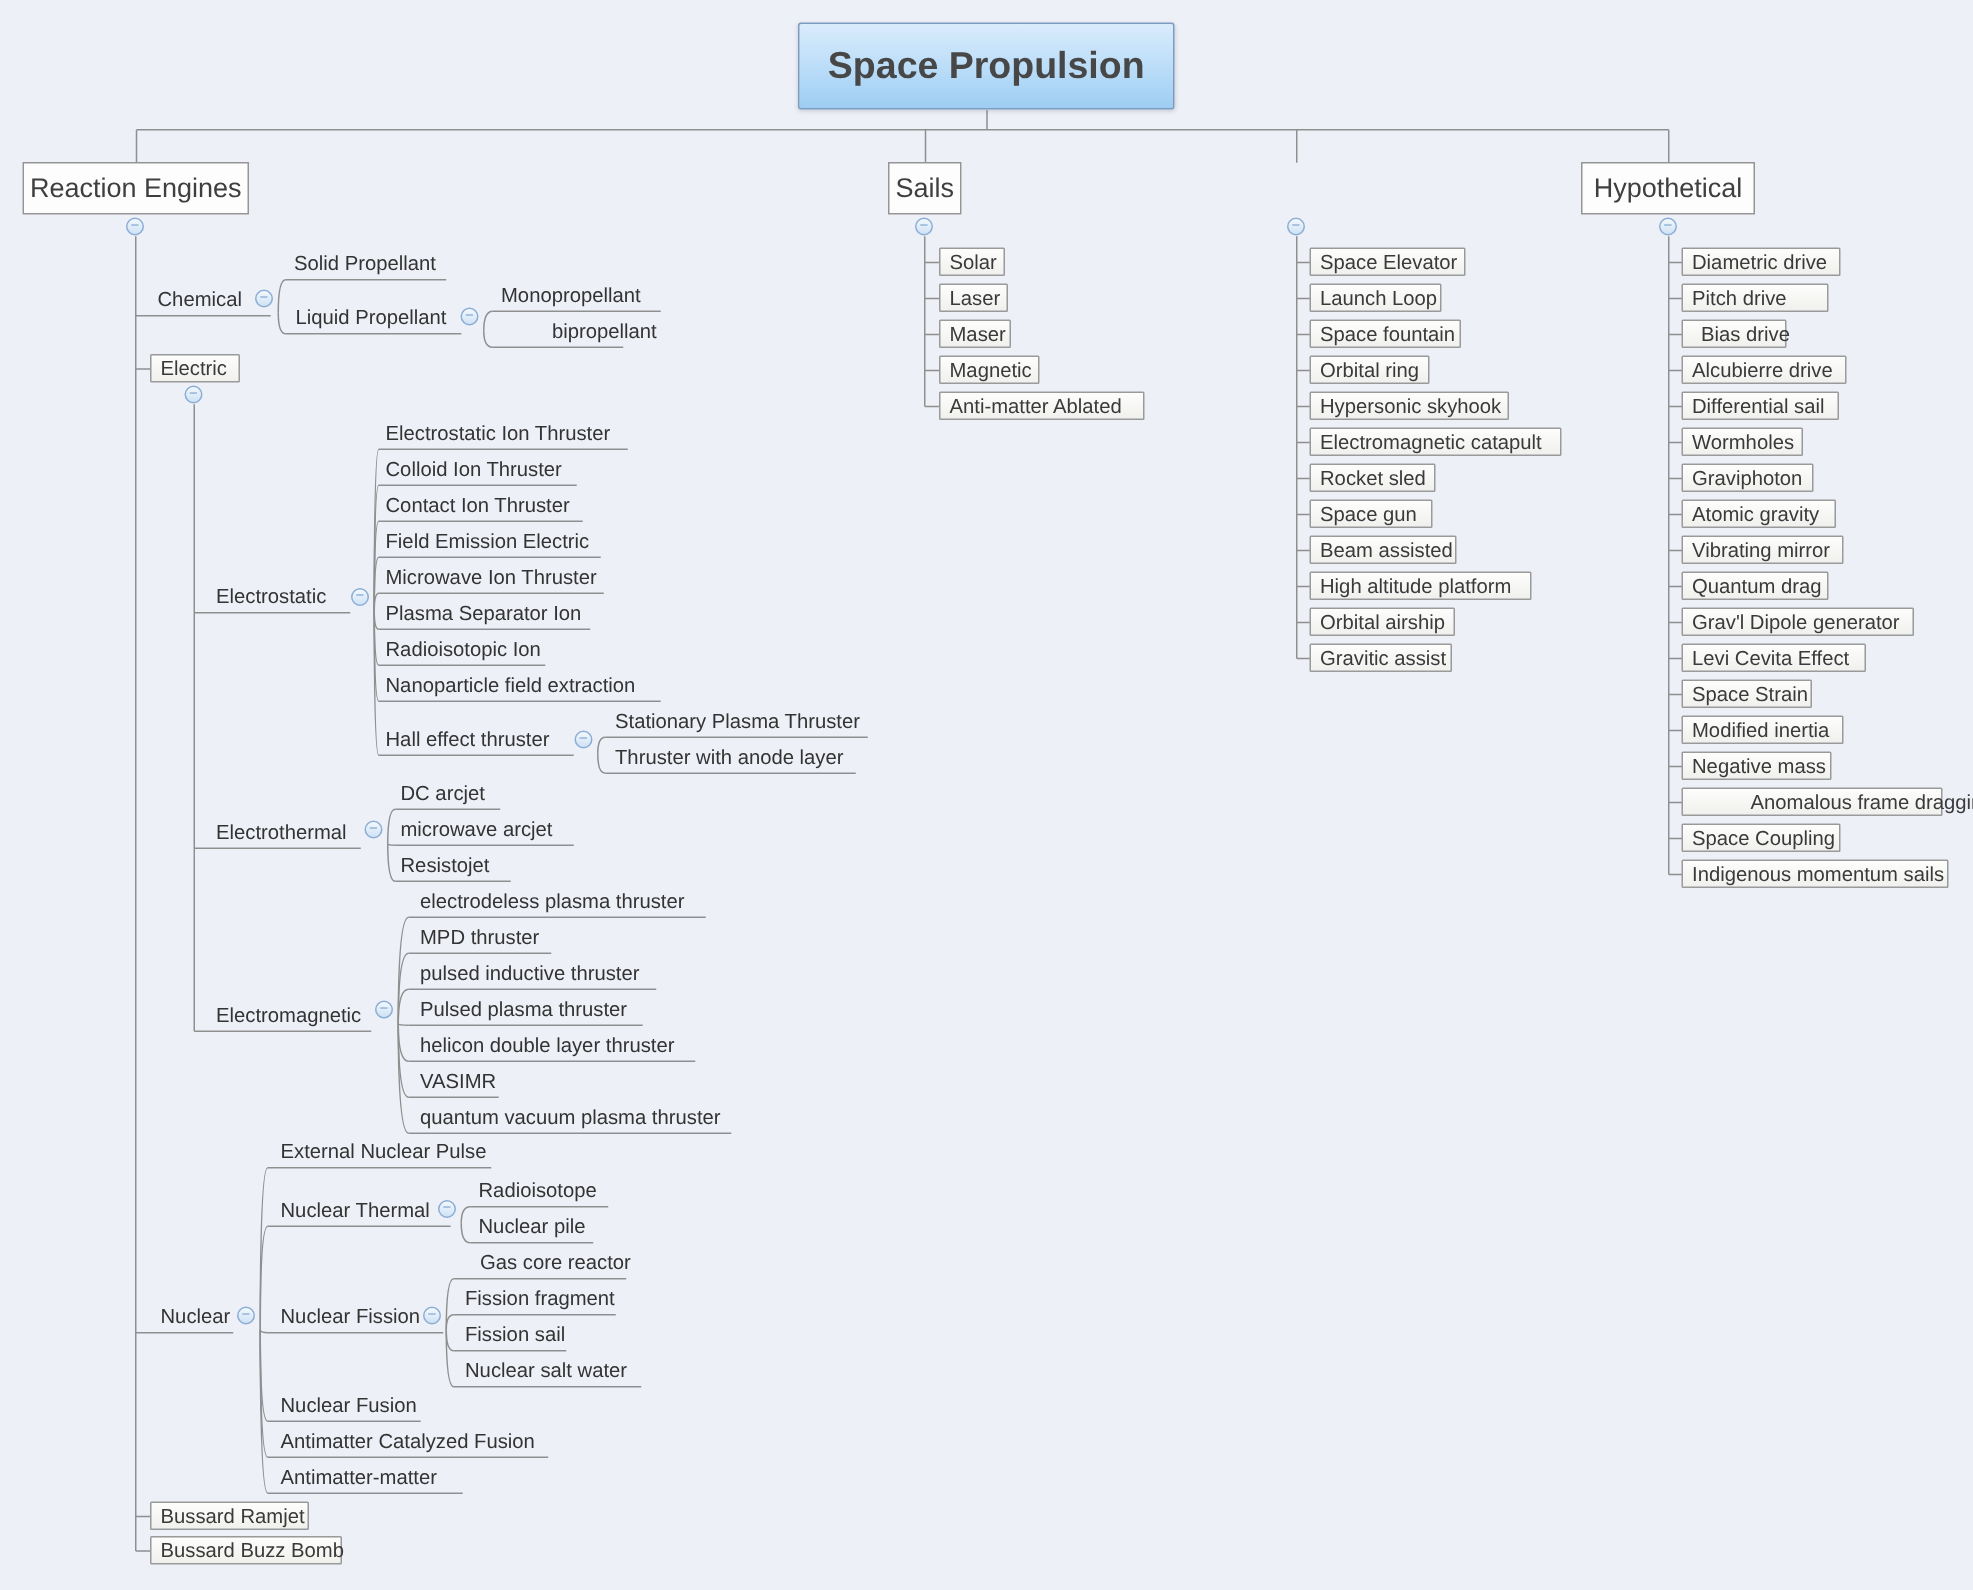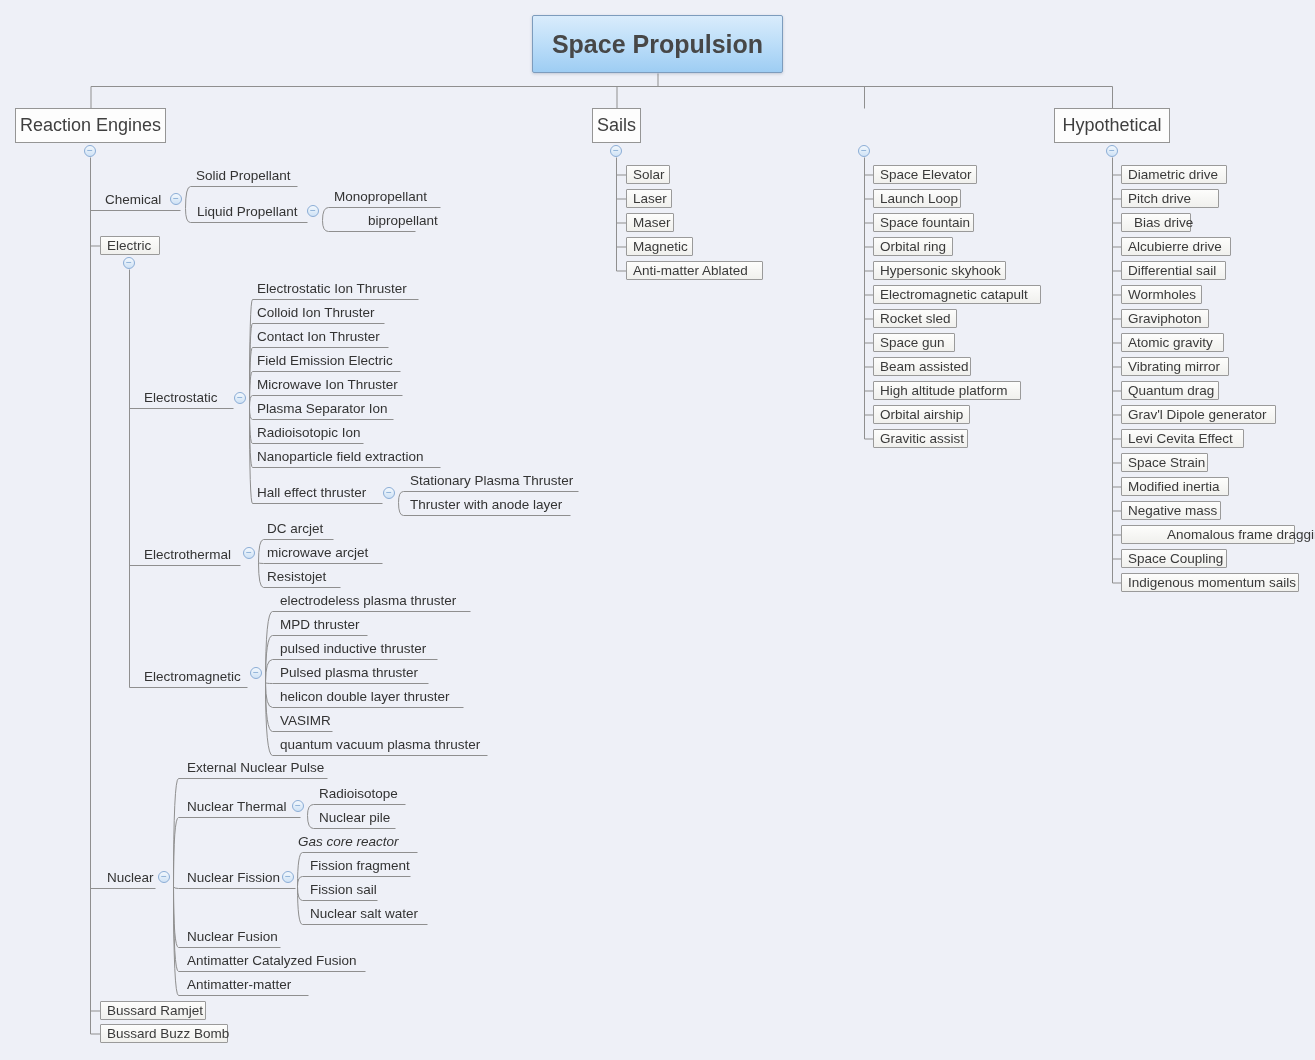--- a/index.html
+++ b/index.html
@@ -236,21 +236,21 @@
     <div class="tnode" style="left: 280px; top: 735px;">quantum vacuum plasma thruster</div>
     <div class="tnode" style="left: 107px; top: 868px;">Nuclear</div>
     <div class="fold" style="left: 158px; top: 871px;">−</div>
     <div class="tnode" style="left: 187px; top: 758px;">External Nuclear Pulse</div>
     <div class="tnode" style="left: 187px; top: 797px;">Nuclear Thermal</div>
     <div class="fold" style="left: 292px; top: 800px;">−</div>
     <div class="tnode" style="left: 319px; top: 784px;">Radioisotope</div>
     <div class="tnode" style="left: 319px; top: 808px;">Nuclear pile</div>
     <div class="tnode" style="left: 187px; top: 868px;">Nuclear Fission</div>
     <div class="fold" style="left: 282px; top: 871px;">−</div>
-    <div class="tnode" style="left: 298px; top: 832px; font-style: italic;">Gas core reactor</div>
+    <div class="tnode" style="left: 320px; top: 832px;">Gas core reactor</div>
     <div class="tnode" style="left: 310px; top: 856px;">Fission fragment</div>
     <div class="tnode" style="left: 310px; top: 880px; text-align: center;">Fission sail</div>
     <div class="tnode" style="left: 310px; top: 904px;">Nuclear salt water</div>
     <div class="tnode" style="left: 187px; top: 927px;">Nuclear Fusion</div>
     <div class="tnode" style="left: 187px; top: 951px;">Antimatter Catalyzed Fusion</div>
     <div class="tnode" style="left: 187px; top: 975px;">Antimatter-matter</div>
     <div class="bnode minibox" style="left: 100px; top: 1001px; width: 106px; height: 19px;">Bussard Ramjet</div>
     <div class="bnode minibox" style="left: 100px; top: 1024px; width: 128px; height: 19px;">Bussard Buzz Bomb</div>
     <div class="bnode branch" style="left: 592px; top: 108px; width: 49px; height: 35px;">Sails</div>
     <div class="fold" style="left: 610px; top: 145px;">−</div>

